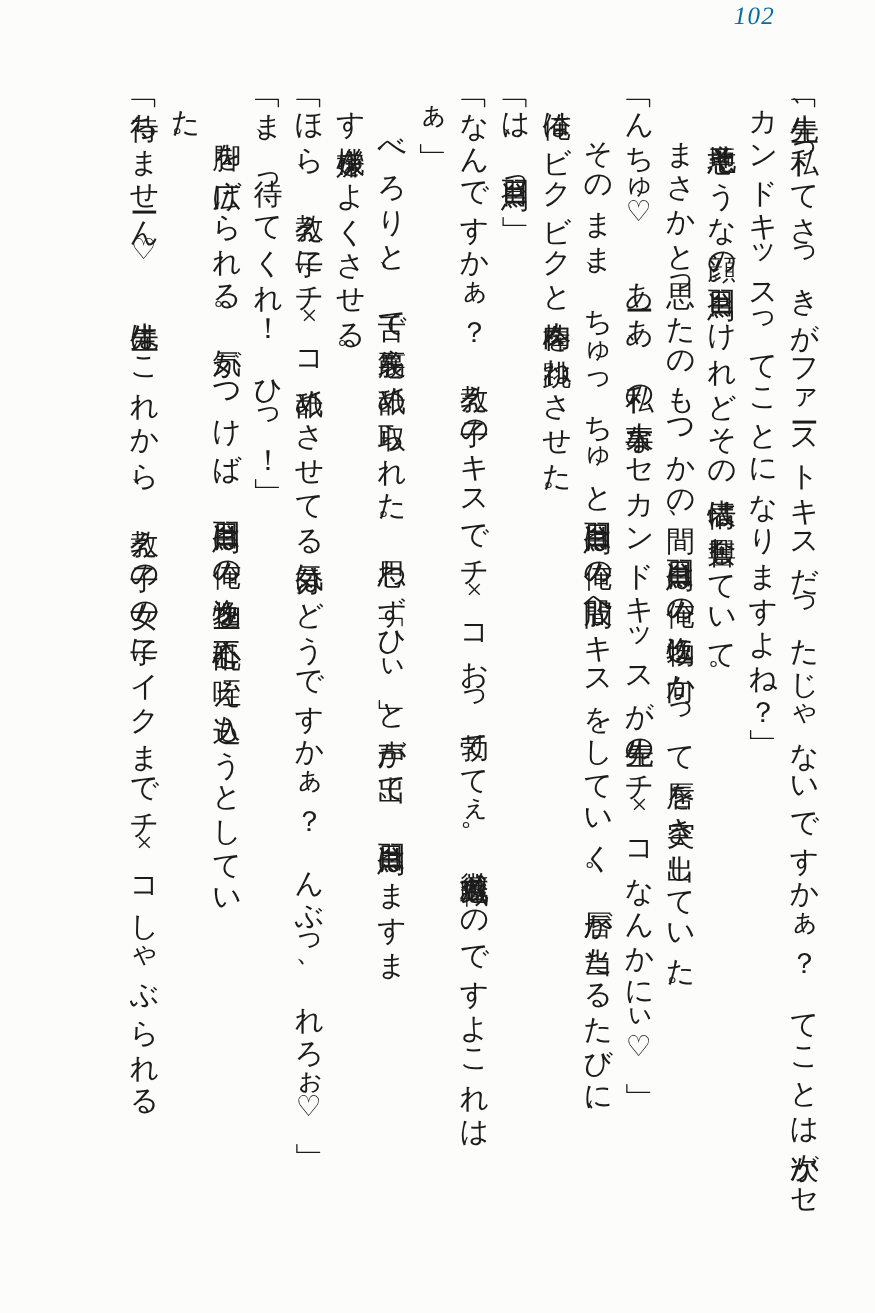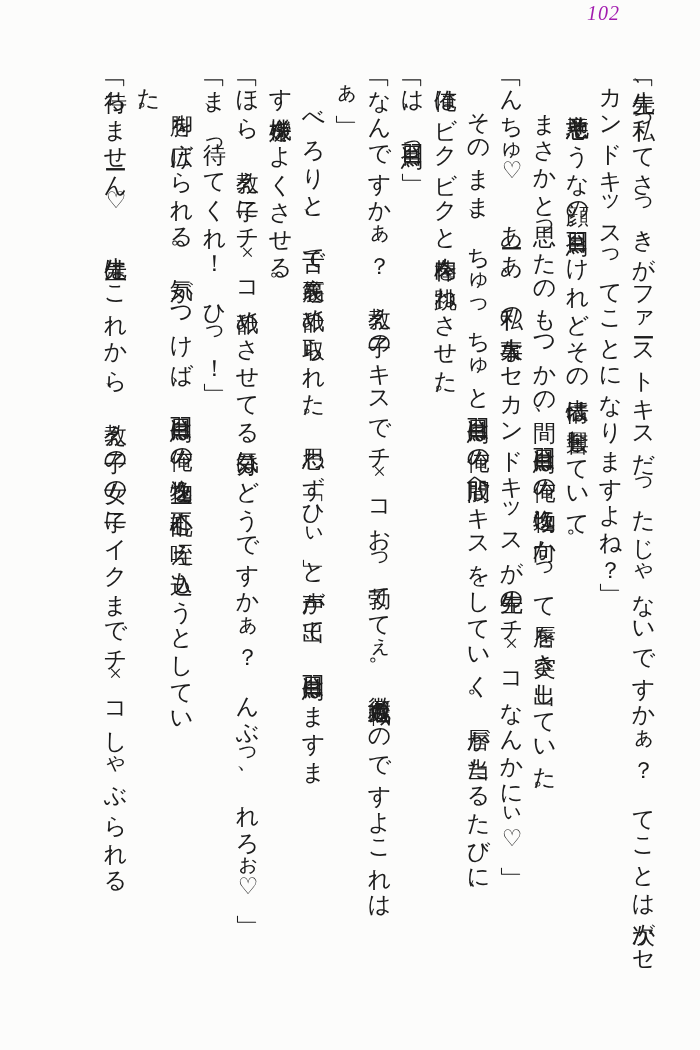--- a/index.html
+++ b/index.html
@@ -15,21 +15,21 @@
     font-family: "Liberation Serif", "DejaVu Serif", serif;
     overflow: hidden;
   }
   .page-number {
     position: absolute;
     top: 2px;
     left: 587px;
     font-size: 20px;
     font-style: italic;
     letter-spacing: 1px;
-    color: #a21caf;
+    color: #0369a1;
   }
   .text-block {
     position: absolute;
     top: 72px;
     right: 40px;
     height: 945px;
     writing-mode: vertical-rl;
     text-orientation: mixed;
     font-size: 23px;
     letter-spacing: 1.5px;

